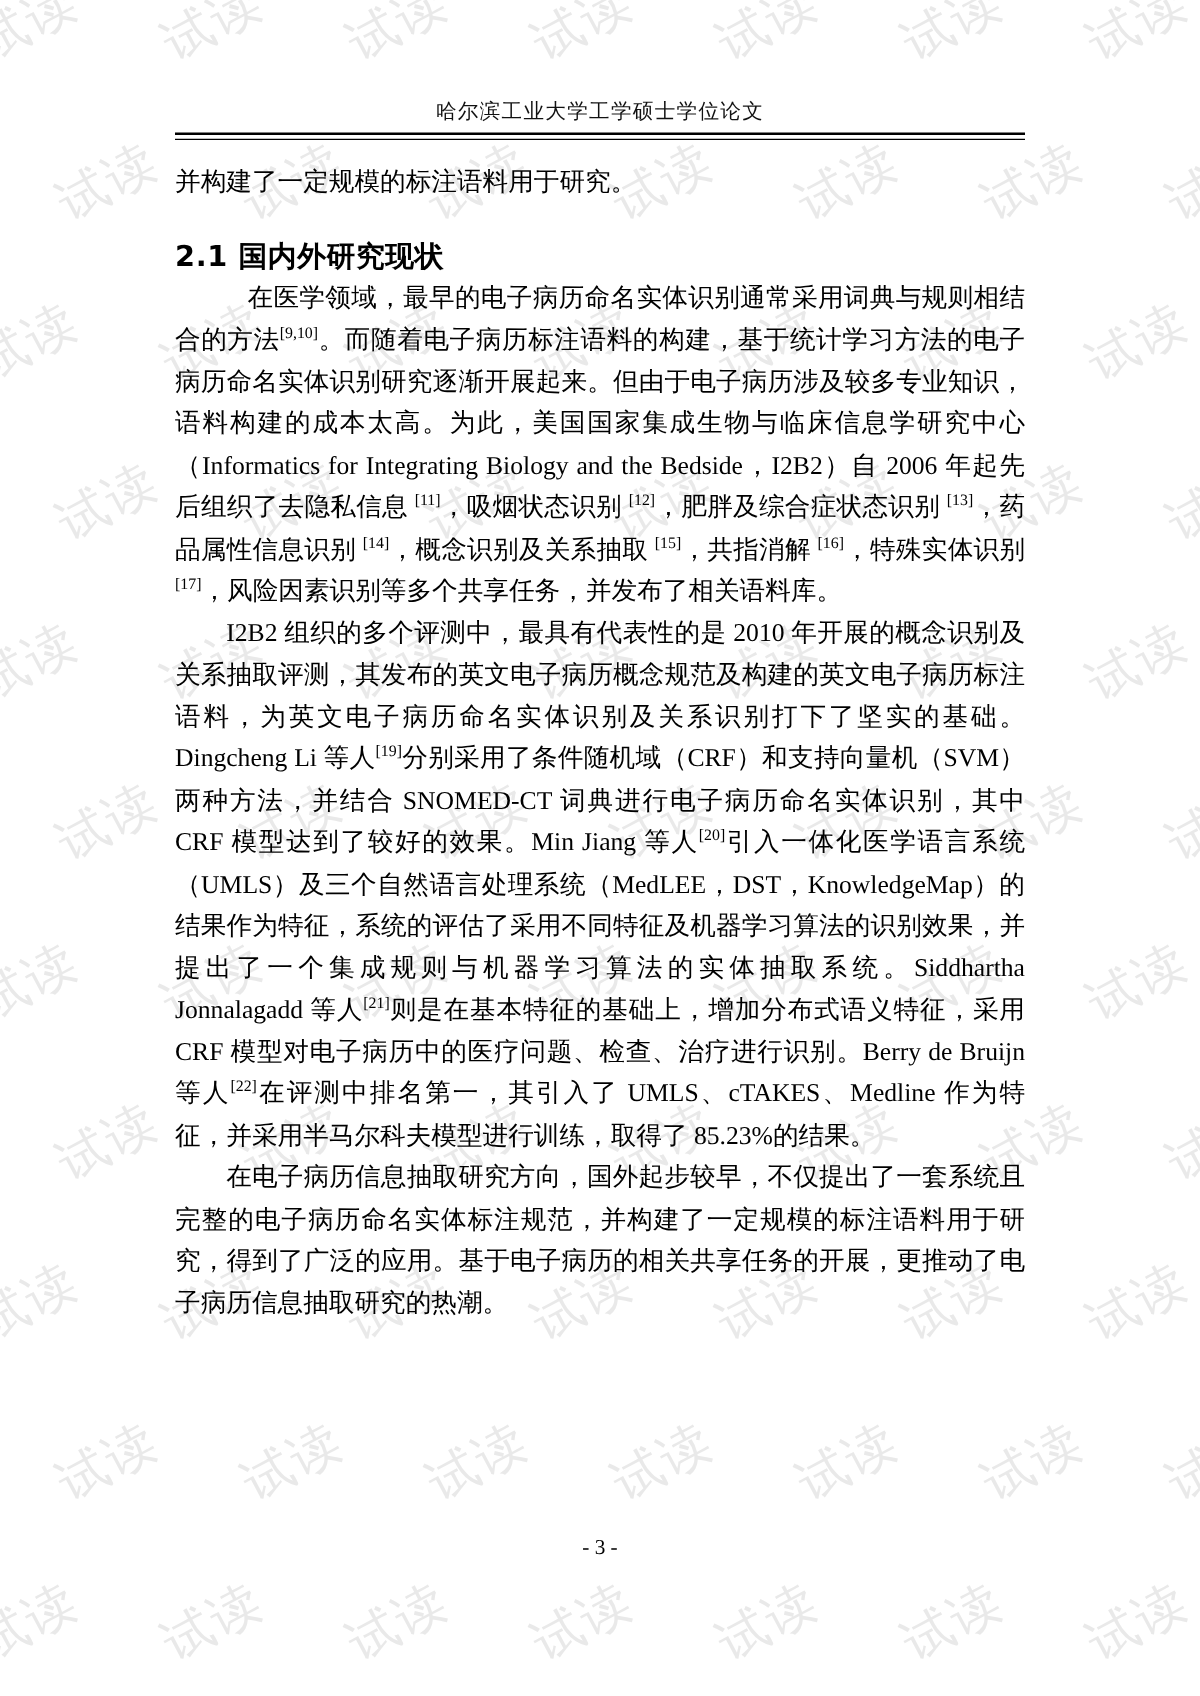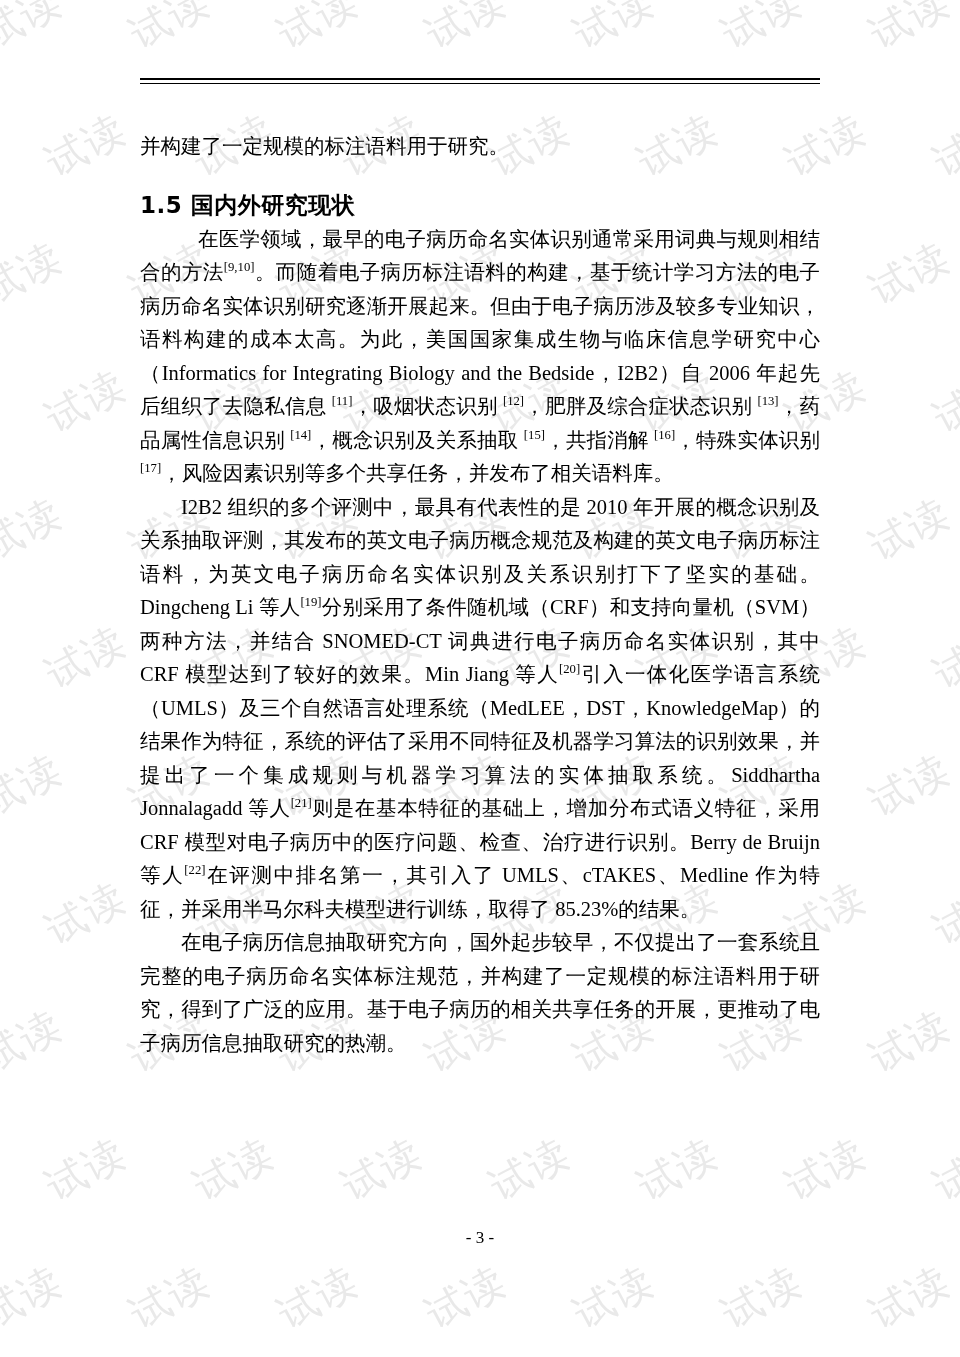--- a/index.html
+++ b/index.html
@@ -196,30 +196,31 @@
     <div class="wm" style="left: 276px; top: 1270px;">试读</div>
     <div class="wm" style="left: 424px; top: 1270px;">试读</div>
     <div class="wm" style="left: 572px; top: 1270px;">试读</div>
     <div class="wm" style="left: 720px; top: 1270px;">试读</div>
     <div class="wm" style="left: 868px; top: 1270px;">试读</div>
   </div>
 
 <div id="page">
 
   <div id="header">
+    <div class="header-text">哈尔滨工业大学工学硕士学位论文</div>
     <div class="rule-thick"></div>
     <div class="rule-thin"></div>
   </div>
 
   <div id="content">
 
     <p class="body"><span>并构建了一定规模的标注语料用于研究。</span></p>
 
 
-    <h2 class="heading">1.5 国内外研究现状</h2>
+    <h2 class="heading">2.1 国内外研究现状</h2>
 
 
     <p class="body indent-wide"><span>在医学领域，最早的电子病历命名实体识别通常采用词典与规则相结合的方法</span><sup>[9,10]</sup><span>。而随着电子病历标注语料的构建，基于统计学习方法的电子病历命名实体识别研究逐渐开展起来。但由于电子病历涉及较多专业知识，语料构建的成本太高。为此，美国国家集成生物与临床信息学研究中心（Informatics for Integrating Biology and the Bedside，I2B2）自 2006 年起先后组织了去隐私信息 </span><sup>[11]</sup><span>，吸烟状态识别 </span><sup>[12]</sup><span>，肥胖及综合症状态识别 </span><sup>[13]</sup><span>，药品属性信息识别 </span><sup>[14]</sup><span>，概念识别及关系抽取 </span><sup>[15]</sup><span>，共指消解 </span><sup>[16]</sup><span>，特殊实体识别 </span><sup>[17]</sup><span>，风险因素识别等多个共享任务，并发布了相关语料库。</span></p>
 
     <p class="body indent"><span>I2B2 组织的多个评测中，最具有代表性的是 2010 年开展的概念识别及关系抽取评测，其发布的英文电子病历概念规范及构建的英文电子病历标注语料，为英文电子病历命名实体识别及关系识别打下了坚实的基础。Dingcheng Li 等人</span><sup>[19]</sup><span>分别采用了条件随机域（CRF）和支持向量机（SVM）两种方法，并结合 SNOMED-CT 词典进行电子病历命名实体识别，其中 CRF 模型达到了较好的效果。Min Jiang 等人</span><sup>[20]</sup><span>引入一体化医学语言系统（UMLS）及三个自然语言处理系统（MedLEE，DST，KnowledgeMap）的结果作为特征，系统的评估了采用不同特征及机器学习算法的识别效果，并提出了一个集成规则与机器学习算法的实体抽取系统。Siddhartha Jonnalagadd 等人</span><sup>[21]</sup><span>则是在基本特征的基础上，增加分布式语义特征，采用 CRF 模型对电子病历中的医疗问题、检查、治疗进行识别。Berry de Bruijn 等人</span><sup>[22]</sup><span>在评测中排名第一，其引入了 UMLS、cTAKES、Medline 作为特征，并采用半马尔科夫模型进行训练，取得了 85.23%的结果。</span></p>
 
     <p class="body indent"><span>在电子病历信息抽取研究方向，国外起步较早，不仅提出了一套系统且完整的电子病历命名实体标注规范，并构建了一定规模的标注语料用于研究，得到了广泛的应用。基于电子病历的相关共享任务的开展，更推动了电子病历信息抽取研究的热潮。</span></p>
 
   </div>
 

